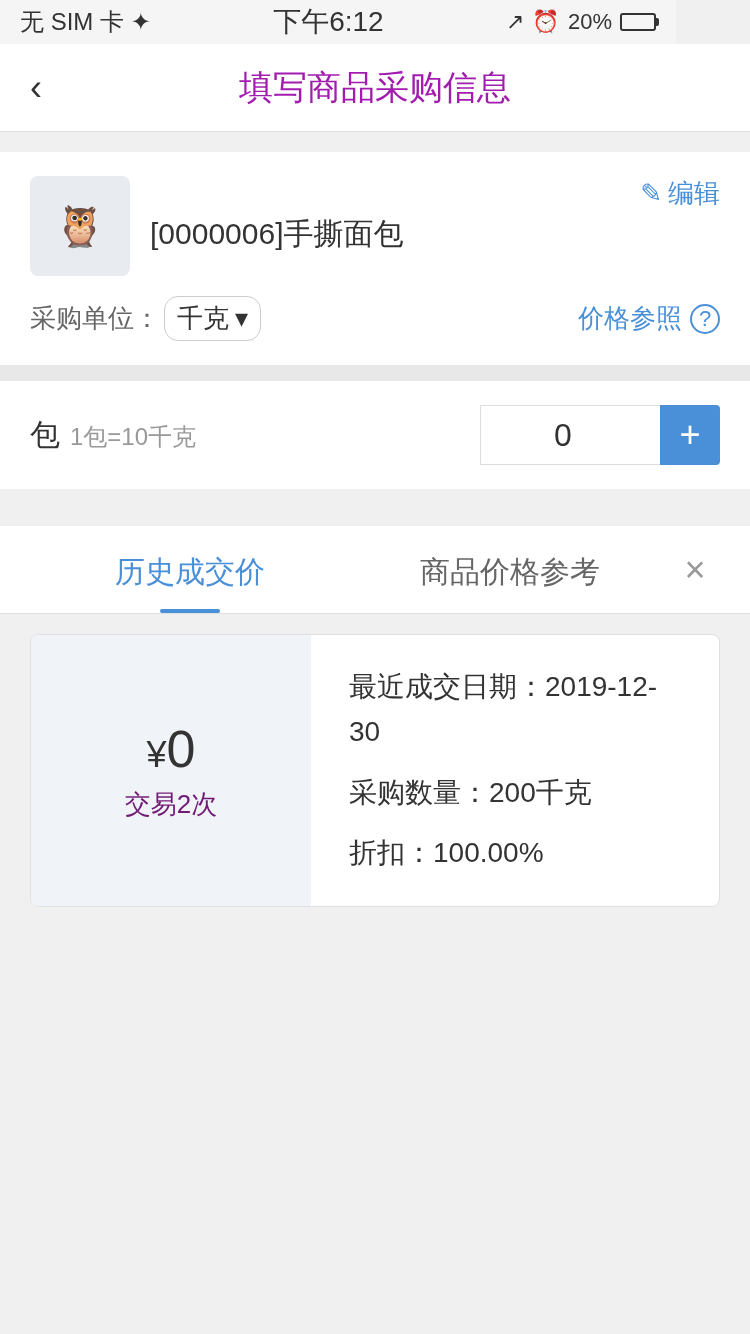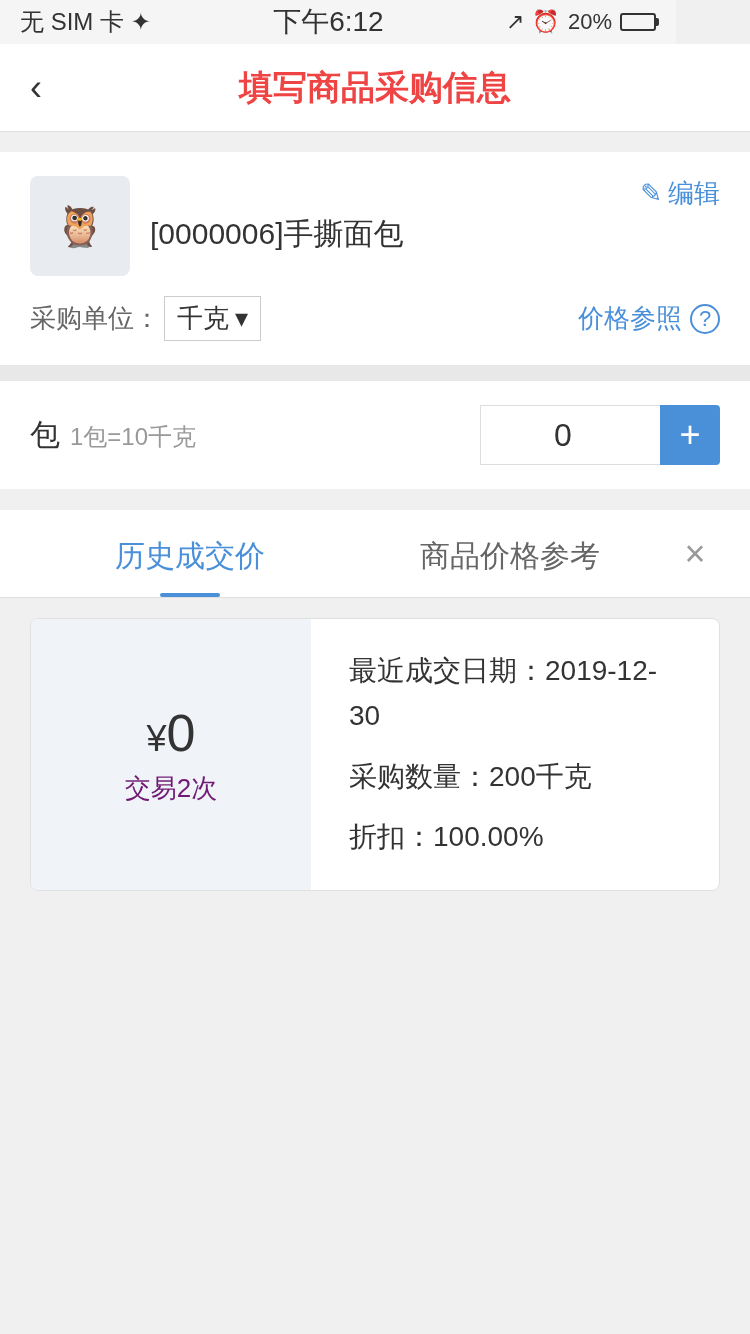--- a/index.html
+++ b/index.html
@@ -86,22 +86,22 @@
     .nav-back {
       font-size: 36px;
       color: #333;
       cursor: pointer;
     }
     .nav-title {
       position: absolute;
       left: 50%;
       transform: translateX(-50%);
       font-size: 34px;
-      color: #ef4444;
-      font-weight: 700;
+      color: #a21caf;
+      font-weight: 400;
     }
 
     
     .product-card {
       background: #fff;
       margin-top: 20px;
       padding: 24px 30px;
     }
     .product-header {
       display: flex;
@@ -149,21 +149,21 @@
       margin-top: 20px;
     }
     .unit-label {
       font-size: 26px;
       color: #666;
     }
     .unit-select {
       display: flex;
       align-items: center;
       border: 1px solid #ccc;
-      border-radius: 0;
+      border-radius: 14px;
       padding: 4px 12px;
       font-size: 26px;
       color: #333;
       cursor: pointer;
       gap: 6px;
     }
     .price-ref {
       display: flex;
       align-items: center;
       gap: 8px;
@@ -244,21 +244,21 @@
     }
 
     
     .tabs-bar {
       background: #fff;
       display: flex;
       align-items: center;
       border-bottom: 1px solid #e0e0e0;
       padding: 0 30px;
       position: relative;
-      margin-top: 20px;
+      margin-top: 36px;
     }
     .tab-item {
       flex: 1;
       text-align: center;
       padding: 26px 0 20px;
       font-size: 30px;
       cursor: pointer;
       position: relative;
       color: #666;
     }

